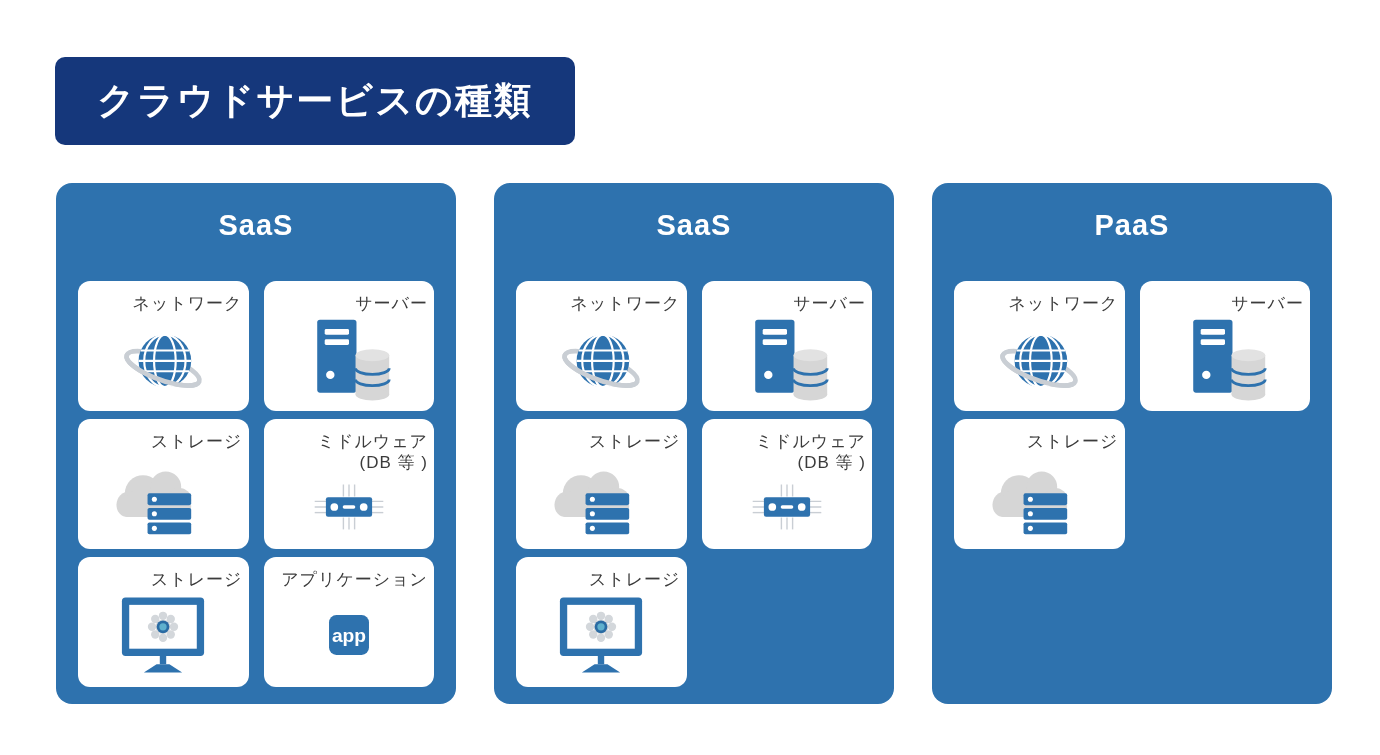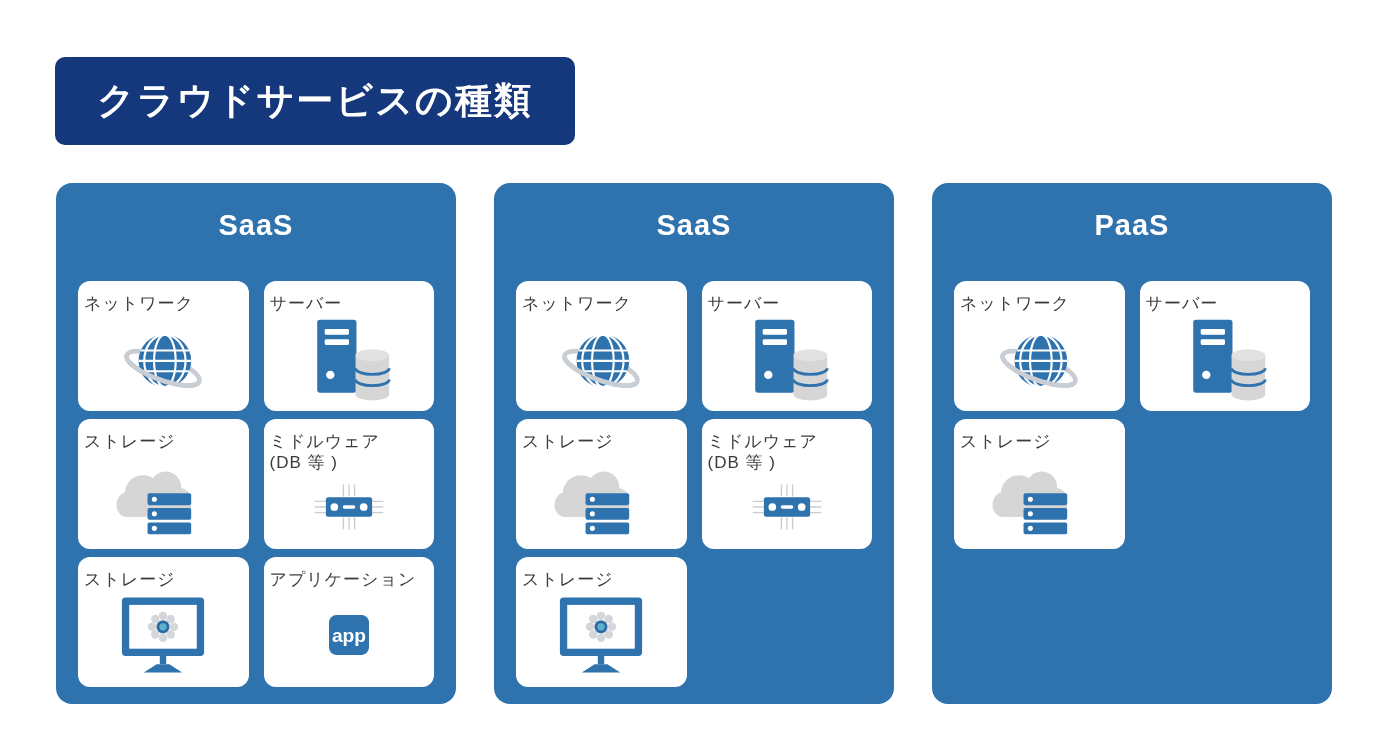--- a/index.html
+++ b/index.html
@@ -39,21 +39,21 @@
   }
   .cards {
     display: grid;
     grid-template-columns: 1fr 1fr;
     column-gap: 15px; row-gap: 8px;
     grid-auto-rows: 130px;
   }
   .card {
     background: var(--card-bg, #fff);
     border-radius: 12px;
-    display: flex; flex-direction: column; align-items: flex-start;
+    display: flex; flex-direction: column; align-items: flex-end;
     padding: 12px 6px 8px;
     overflow: hidden;
   }
   .card-label, .card-sublabel {
     font-size: 17px; line-height: 1.25;
     color: var(--card-label-text, #3B3B3B);
     letter-spacing: 1px; text-align: center;
     white-space: nowrap;
   }
   .card-icon {

